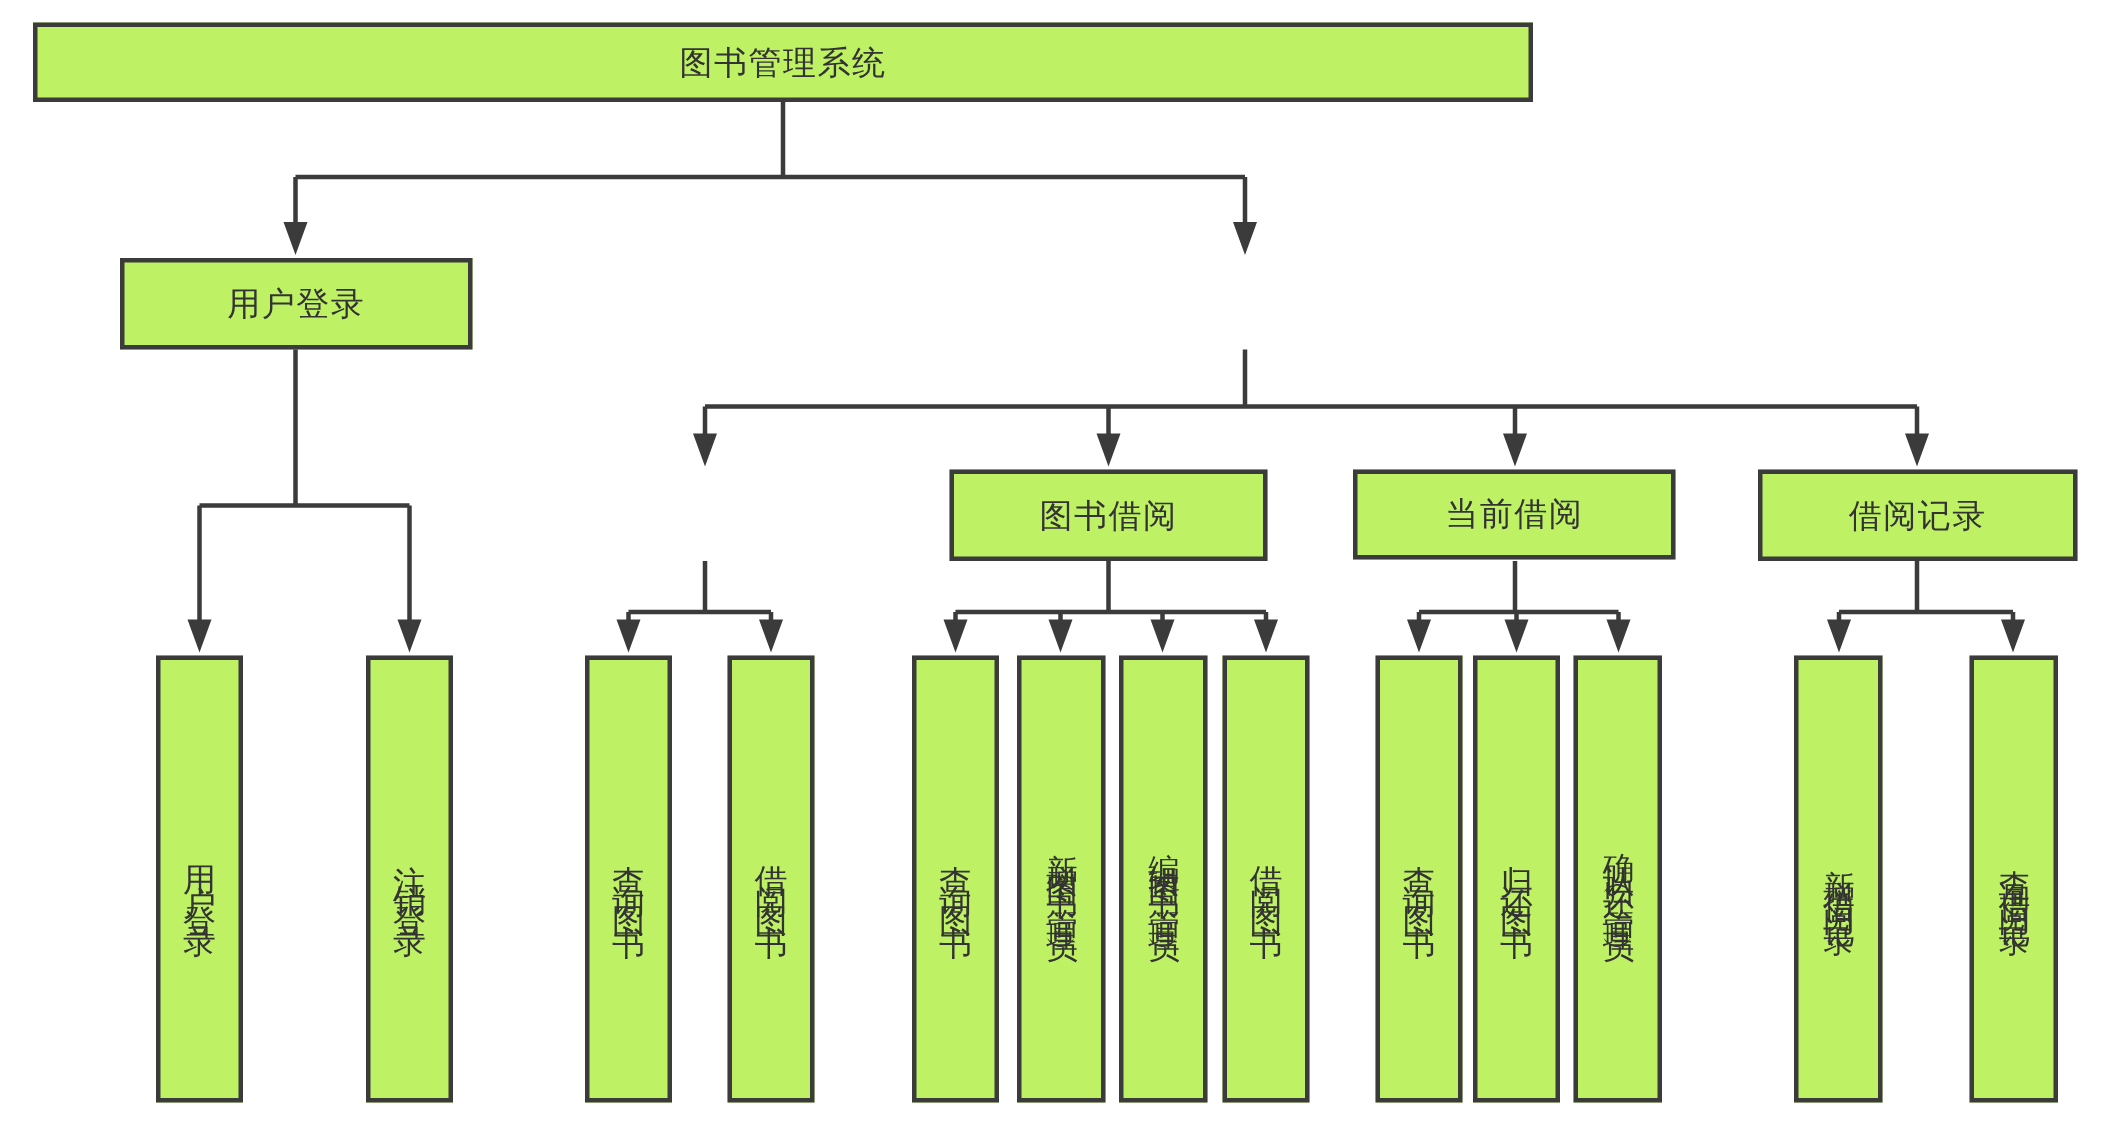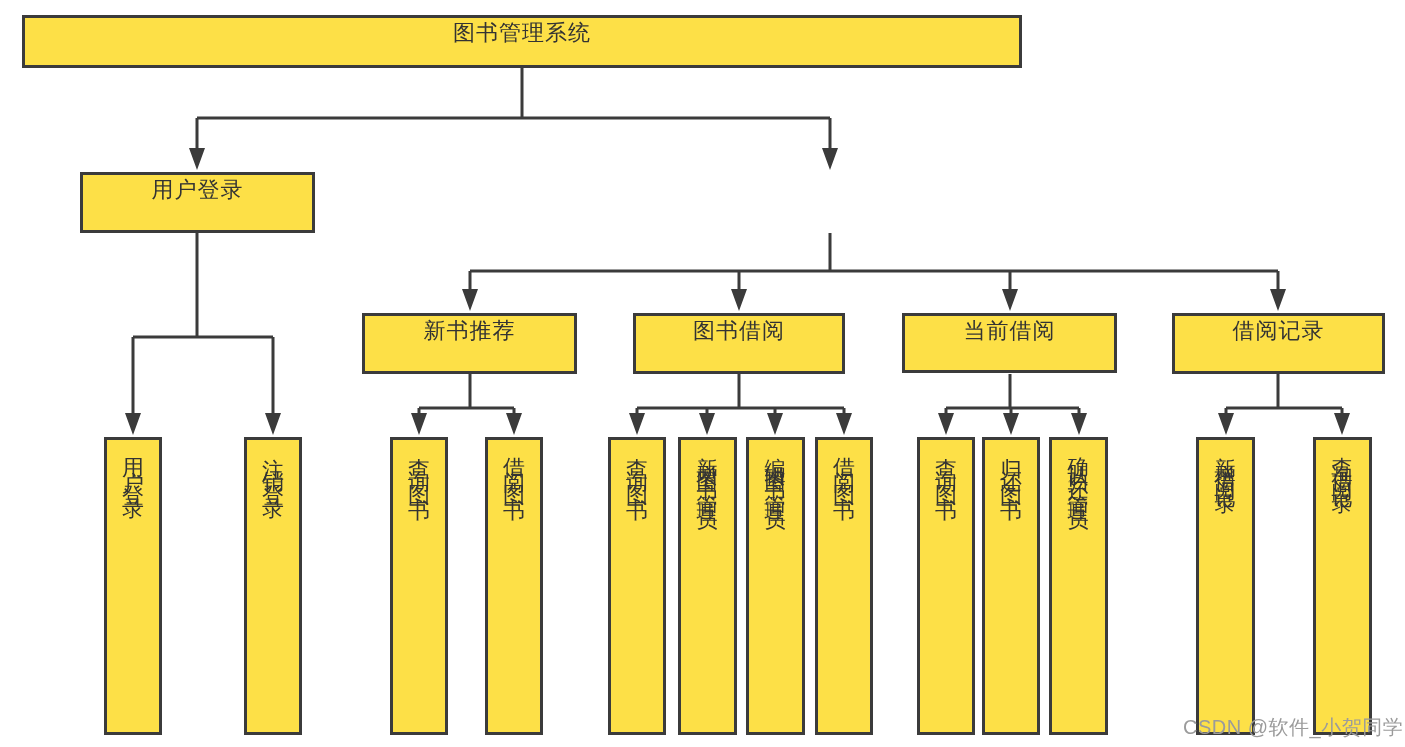--- a/index.html
+++ b/index.html
@@ -7,25 +7,25 @@
     position:relative;
     width:1405px;height:747px;
     background:#ffffff;
     font-family:"Liberation Sans", sans-serif;
     color:#333333;
     overflow:hidden;
   }
   .connectors{position:absolute;left:0;top:0;width:1405px;height:747px;}
   .box{
     position:absolute;
-    background:#fde047;
+    background:#bef264;
     border:3px solid #3b3b3b;
     box-sizing:border-box;
     display:flex;
-    align-items:flex-start;
+    align-items:center;
     justify-content:center;
   }
   .hlabel{
     font-size:22px;
     color:#333333;
     white-space:nowrap;
     letter-spacing:1px;
   }
   .leaf{top:437px;height:298px;width:58px;}
   .vlabel{
@@ -75,23 +75,20 @@
   </svg>
 
   <div class="box" style="left:22px;top:15px;width:1000px;height:53px">
     <span class="hlabel">图书管理系统</span>
   </div>
 
   <div class="box" style="left:80px;top:172px;width:235px;height:61px">
     <span class="hlabel">用户登录</span>
   </div>
 
-  <div class="box" style="left:362px;top:313px;width:215px;height:61px">
-    <span class="hlabel">新书推荐</span>
-  </div>
   <div class="box" style="left:633px;top:313px;width:212px;height:61px">
     <span class="hlabel">图书借阅</span>
   </div>
   <div class="box" style="left:902px;top:313px;width:215px;height:60px">
     <span class="hlabel">当前借阅</span>
   </div>
   <div class="box" style="left:1172px;top:313px;width:213px;height:61px">
     <span class="hlabel">借阅记录</span>
   </div>
 
@@ -132,15 +129,14 @@
     <span class="vlabel">确认归还（管理员）</span>
   </div>
 
   <div class="box leaf long" style="left:1196px;width:59px">
     <span class="vlabel">新增借阅记录</span>
   </div>
   <div class="box leaf long" style="left:1313px;width:59px">
     <span class="vlabel">查询借阅记录</span>
   </div>
 
-  <div class="watermark">CSDN @软件_小贺同学</div>
 
 </div>
 
 </body></html>

